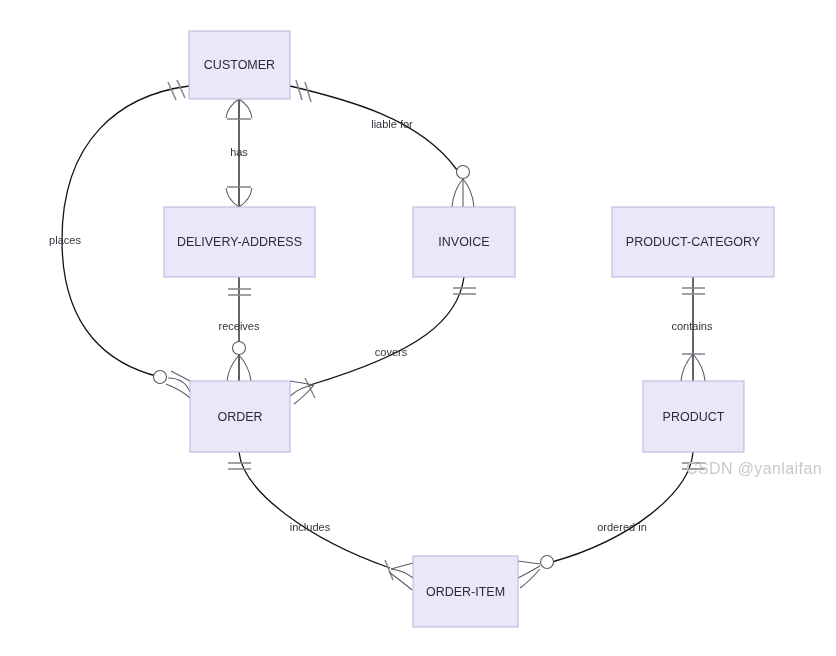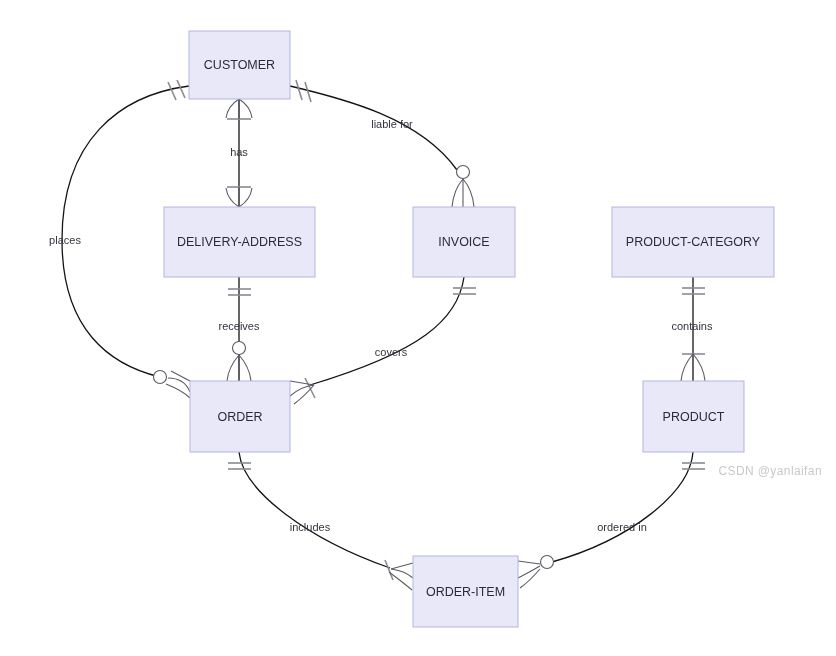--- a/index.html
+++ b/index.html
@@ -68,21 +68,21 @@
   .onecircle {
     fill: #ffffff;
     stroke: #5a5a66;
     stroke-width: 1.1;
   }
   .watermark {
     position: absolute;
     right: 14px;
     bottom: 12px;
     font-family: "Liberation Sans", sans-serif;
-    font-size: 12px;
+    font-size: 16px;
     color: #c9c9c9;
     letter-spacing: 0.4px;
     user-select: none;
   }
 </style>
 </head>
 <body>
 
 <div id="diagram-root">
 

